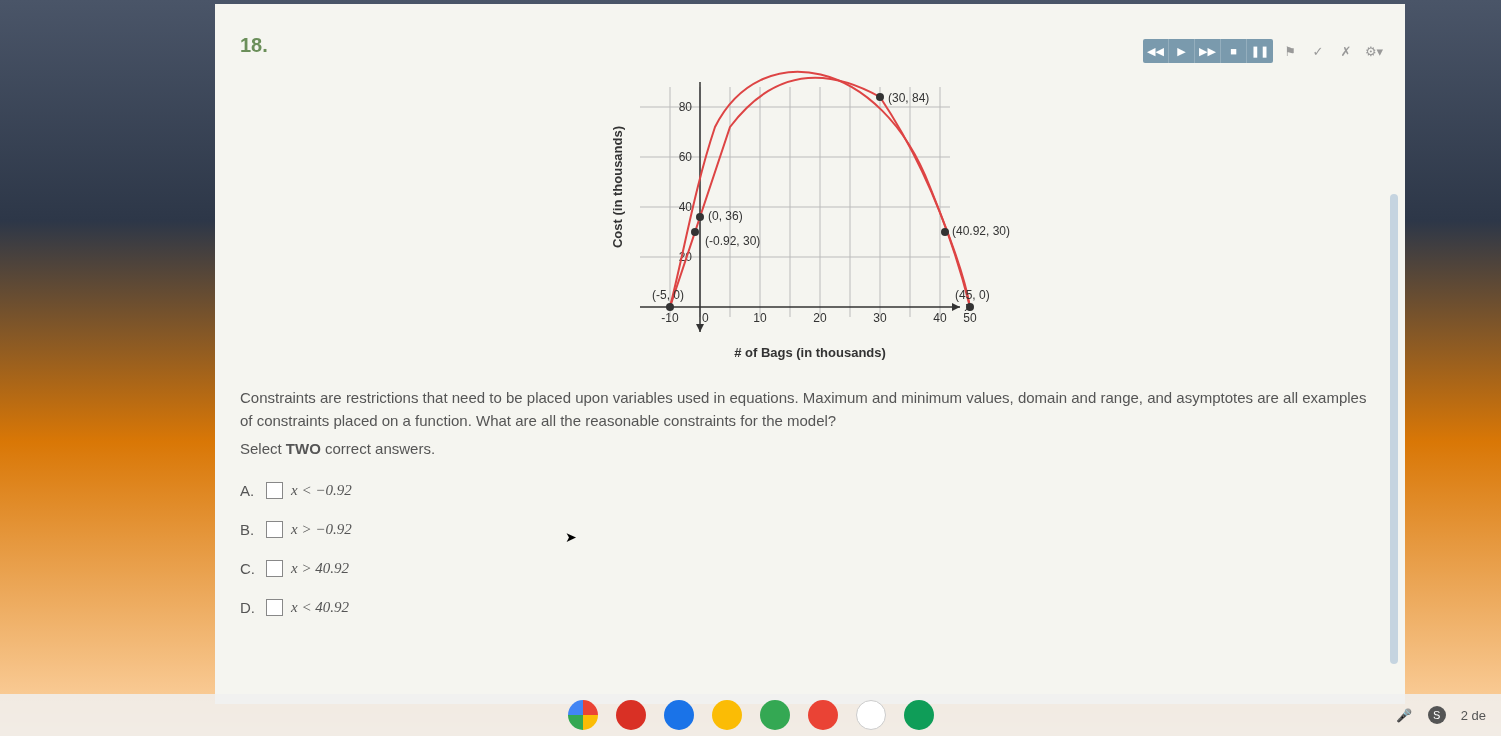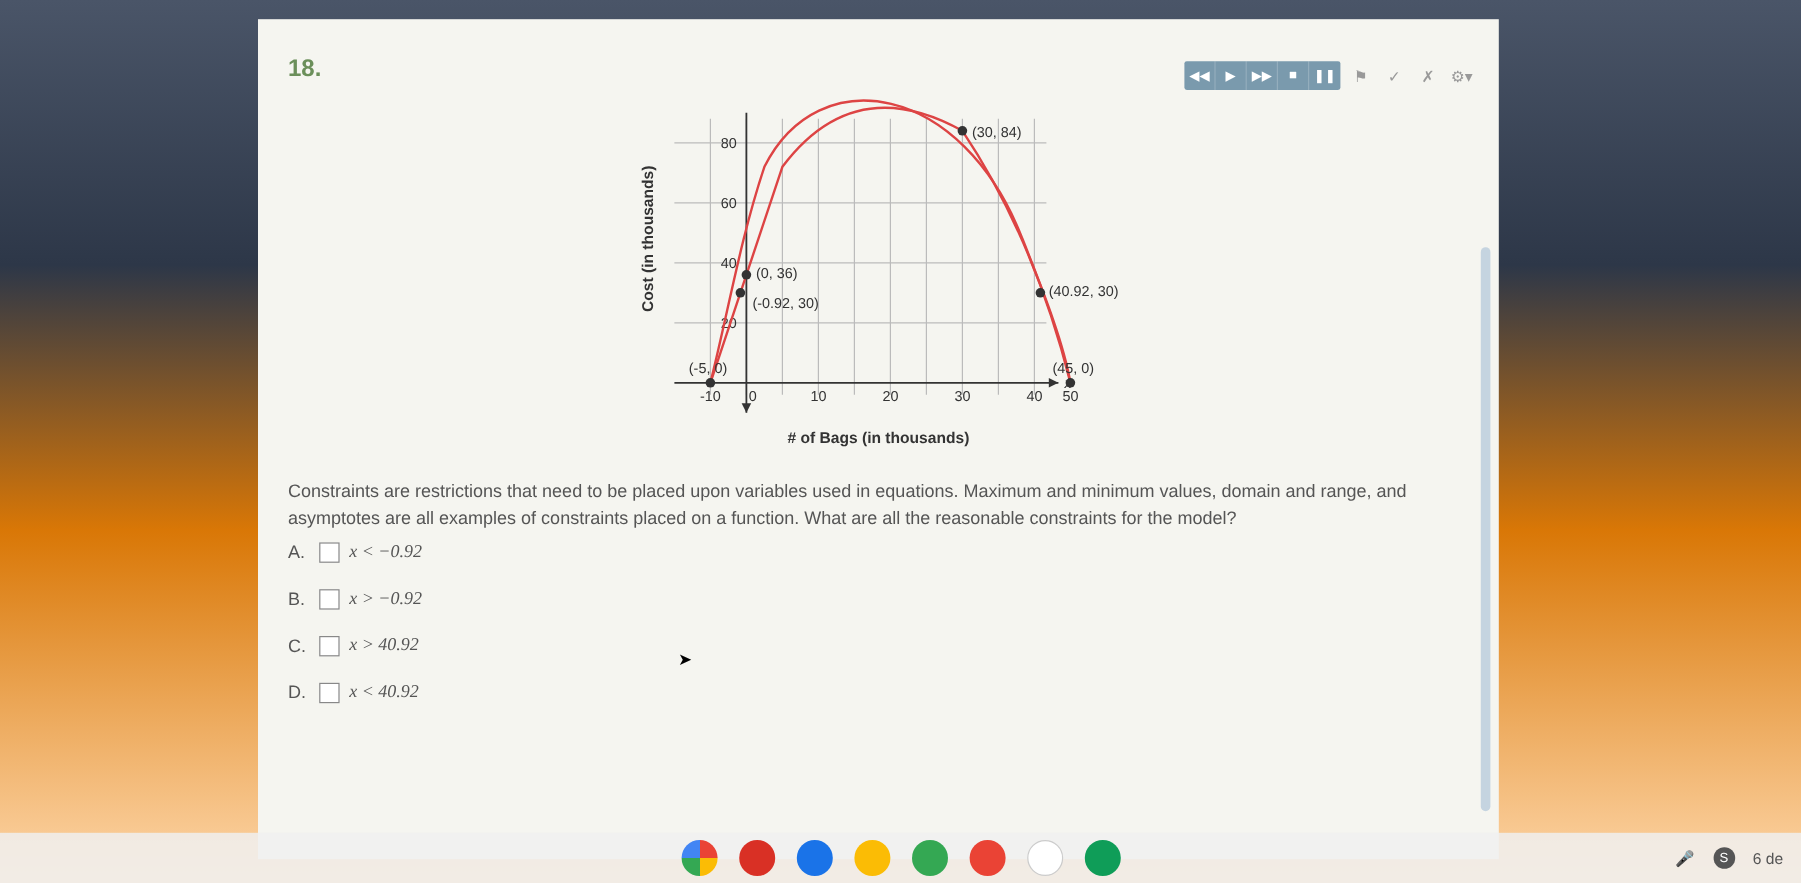--- a/index.html
+++ b/index.html
@@ -7,22 +7,22 @@
       font-family: Arial, Helvetica, sans-serif;
       background: linear-gradient(to bottom, #4a5568 0%, #2d3748 30%, #d97706 60%, #fed7aa 100%);
       min-height: 736px;
       width: 1501px;
       position: relative;
       overflow: hidden;
     }
     .content-panel {
       position: absolute;
       left: 215px;
-      top: 16px;
-      width: 1034px;
+      top: 4px;
+      width: 1190px;
       height: 700px;
       background: #f5f5f0;
       padding: 30px 25px;
     }
     .question-number {
       color: #6b8f5a;
       font-size: 20px;
       font-weight: bold;
       margin-bottom: 10px;
     }
@@ -241,20 +241,23 @@
       <text x="342" y="168" font-size="12" fill="#333">(40.92, 30)</text>
       <circle cx="360" cy="240" r="4" fill="#333"></circle>
       <text x="345" y="232" font-size="12" fill="#333">(45, 0)</text>
 
       <text x="200" y="290" font-size="13" font-weight="bold" fill="#333" text-anchor="middle"># of Bags (in thousands)</text>
     </svg>
   </div>
 
   <div class="question-text">Constraints are restrictions that need to be placed upon variables used in equations. Maximum and minimum values, domain and range, and asymptotes are all examples of constraints placed on a function. What are all the reasonable constraints for the model?</div>
 
+  <div class="instruction">
+    <span>Select </span><strong>TWO</strong><span> correct answers.</span>
+  </div>
 
   <div class="answers">
     <div class="answer-row">
       <span class="answer-label">A.</span>
       <span class="checkbox"></span>
       <span class="answer-math">x &lt; −0.92</span>
     </div>
     <div class="answer-row">
       <span class="answer-label">B.</span>
       <span class="checkbox"></span>
@@ -281,15 +284,15 @@
   <div class="tb-icon" style="background:#d93025"></div>
   <div class="tb-icon" style="background:#1a73e8"></div>
   <div class="tb-icon" style="background:#fbbc05"></div>
   <div class="tb-icon" style="background:#34a853"></div>
   <div class="tb-icon" style="background:#ea4335"></div>
   <div class="tb-icon" style="background:#fff;border:1px solid #ccc"></div>
   <div class="tb-icon" style="background:#0f9d58"></div>
   <div class="taskbar-right">
     <span>🎤</span>
     <span class="badge-circle">S</span>
-    <span>6 de</span>
+    <span>2 de</span>
   </div>
 </div>
 
 </body></html>

